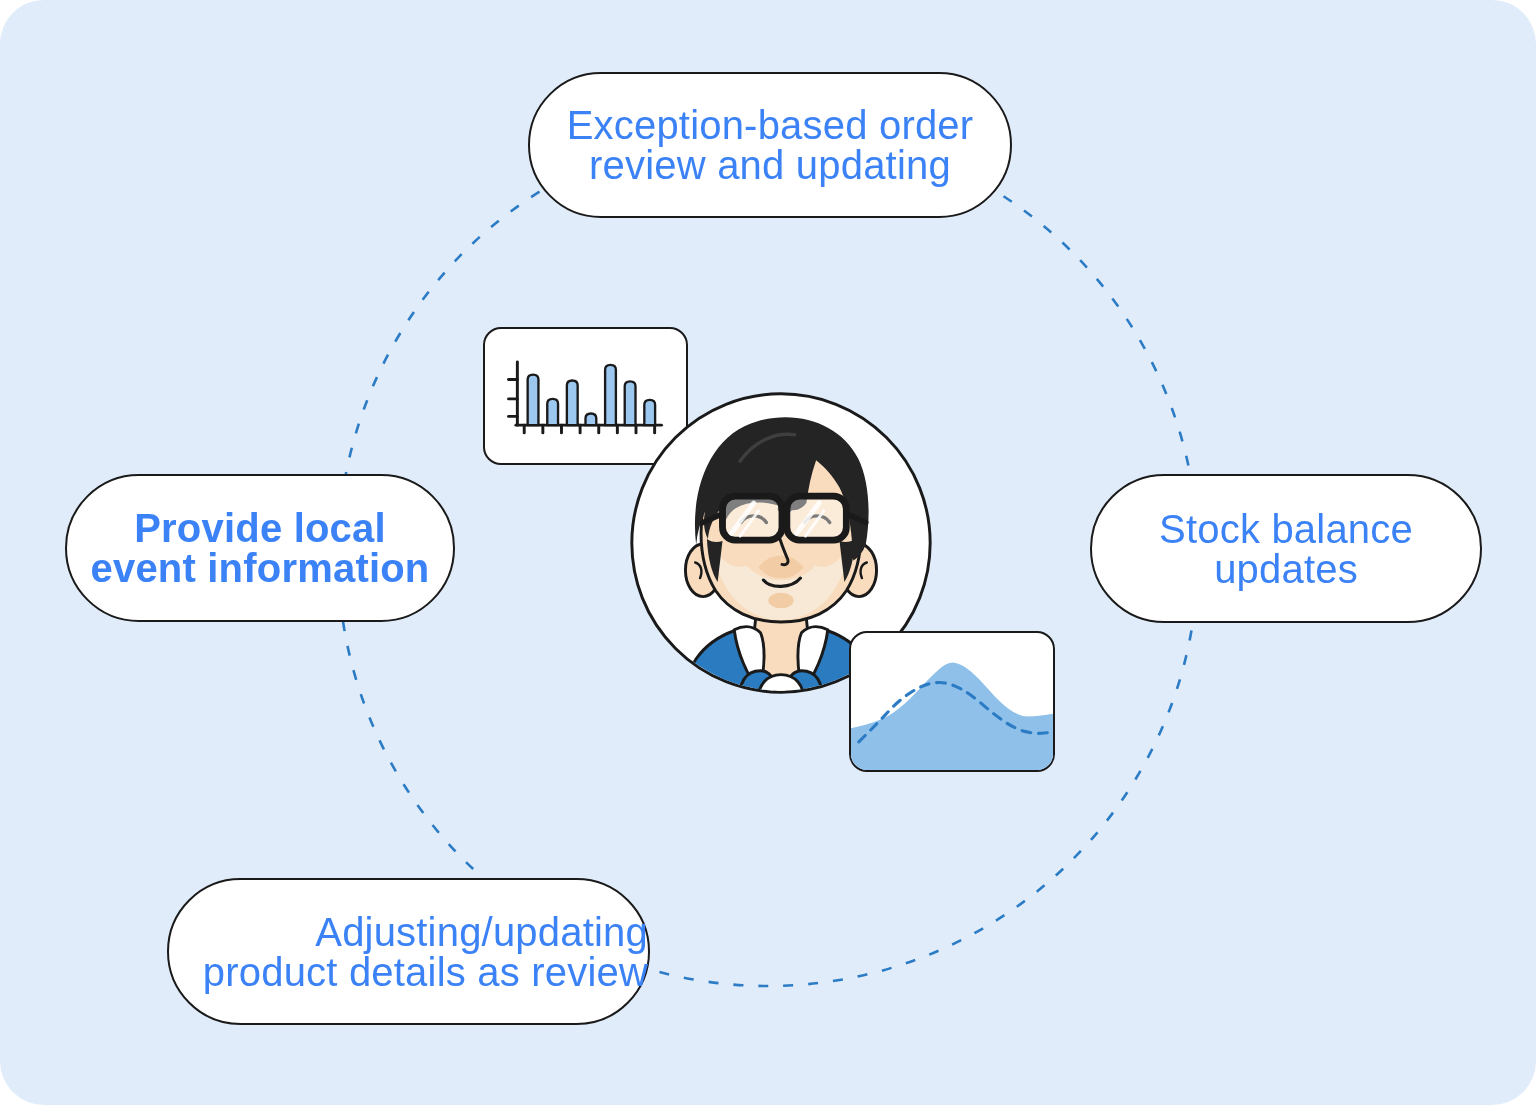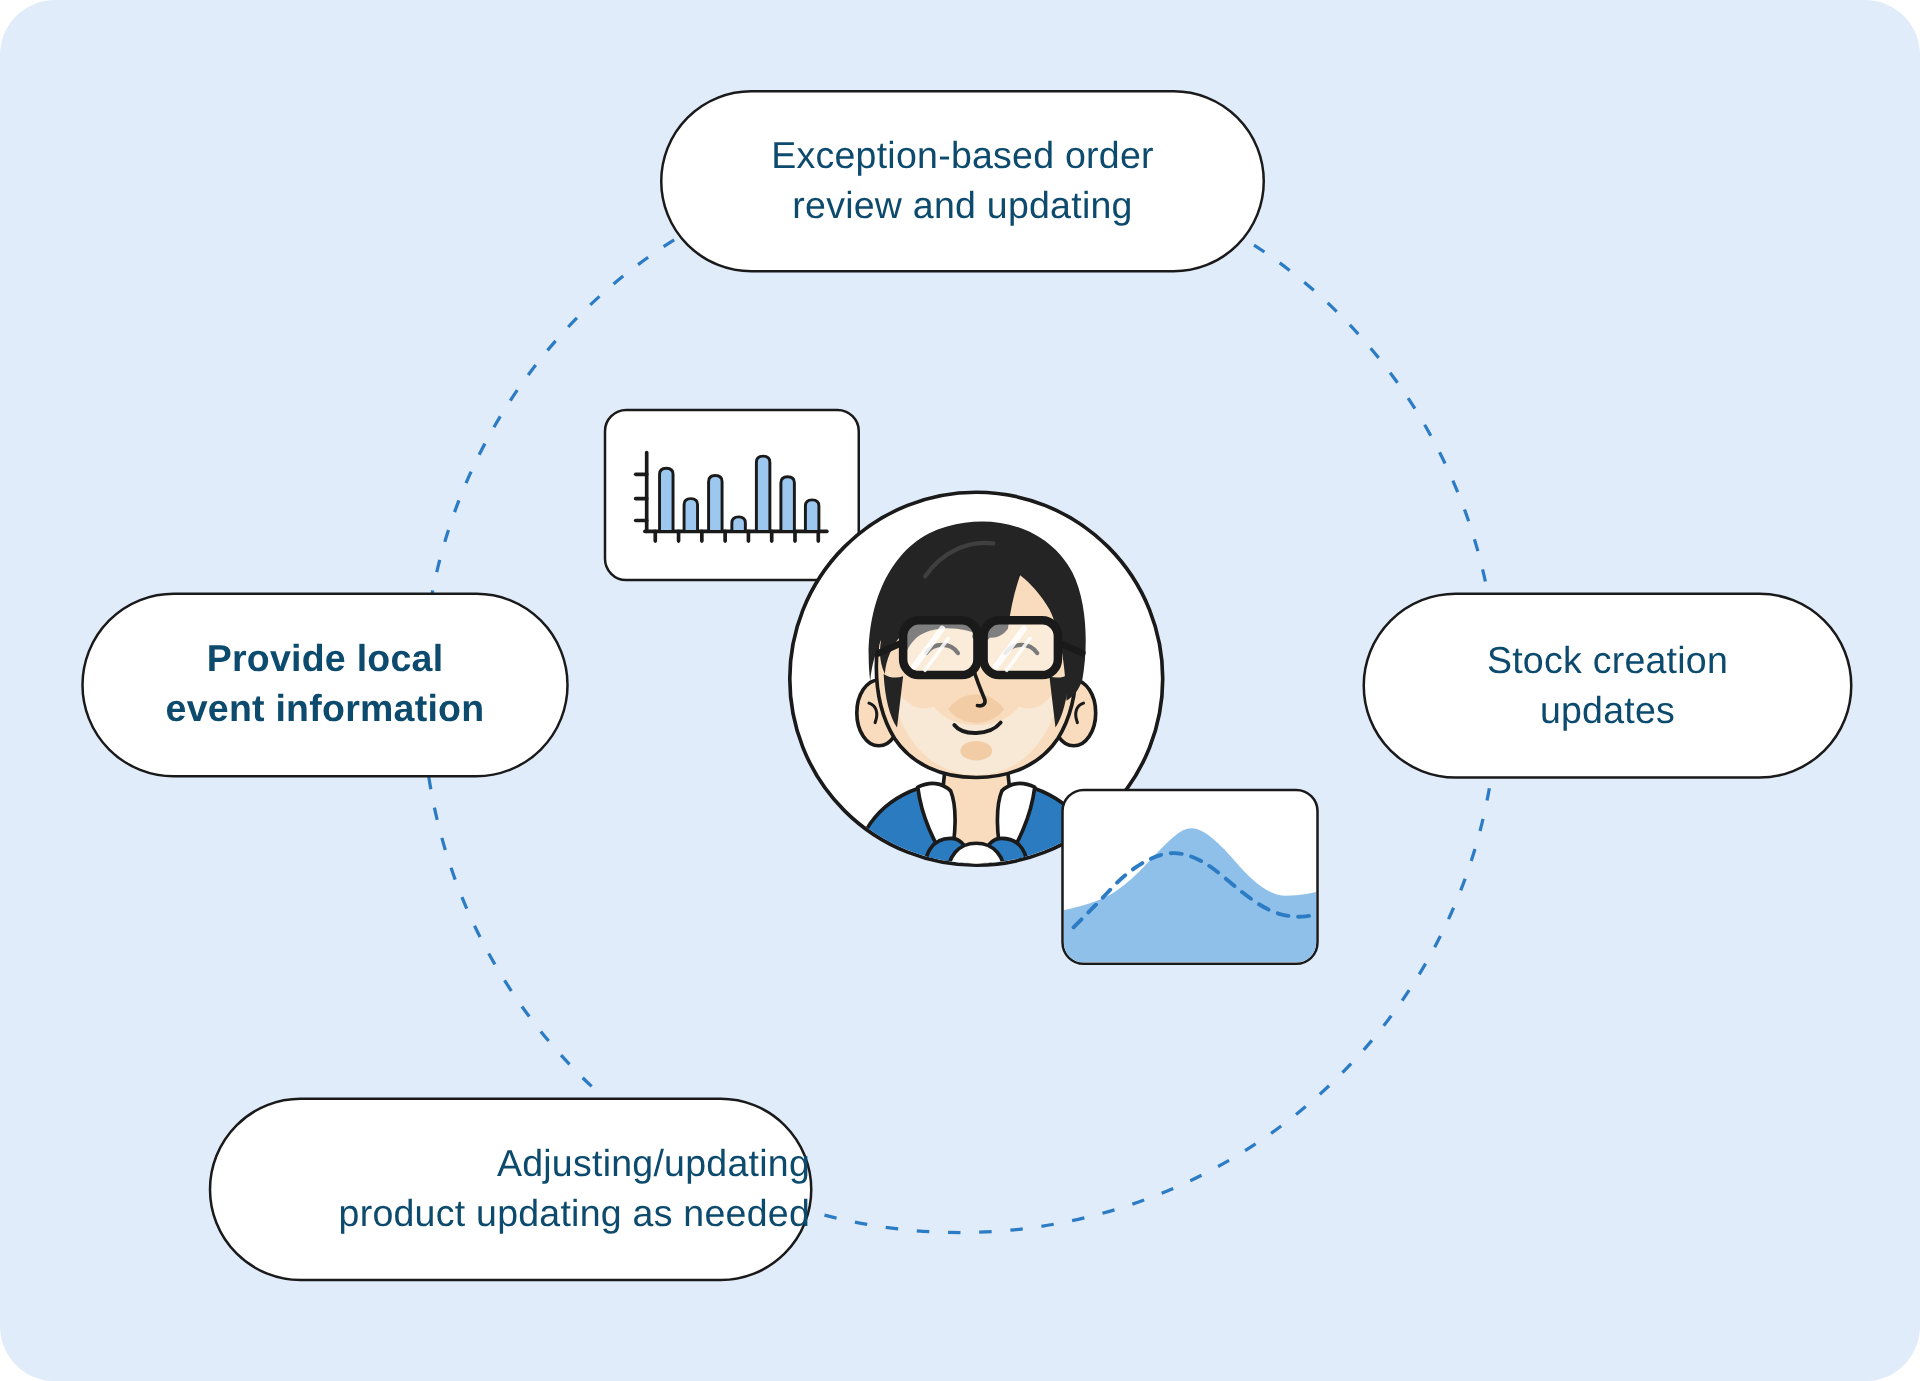--- a/index.html
+++ b/index.html
@@ -15,21 +15,21 @@
   }
   .bar-card{left:483px;top:327px;width:205px;height:138px;z-index:2;}
   .area-card{left:849px;top:631px;width:206px;height:141px;z-index:4;}
   .card svg{position:absolute;left:0;top:0;width:100%;height:100%;}
   .avatar{position:absolute;left:625px;top:387px;width:312px;height:312px;z-index:3;}
   .avatar svg{width:100%;height:100%;display:block;}
   .pill{
     position:absolute;z-index:5;background:#ffffff;border:2.5px solid #1a1a1a;
     border-radius:80px;box-sizing:border-box;
     display:flex;flex-direction:column;align-items:center;justify-content:center;
-    text-align:center;color:#0c4a6e;font-size:30px;line-height:40px;
+    text-align:center;color:#3b82f6;font-size:40px;line-height:40px;
     letter-spacing:0.2px;font-weight:400;
   }
   .pill span{display:block;}
   .pill-top{left:528px;top:72px;width:484px;height:146px;}
   .pill-left{left:65px;top:474px;width:390px;height:148px;font-weight:bold;}
   .pill-right{left:1090px;top:474px;width:392px;height:149px;}
   .pill-bl{left:167px;top:878px;width:483px;height:147px;align-items:flex-end;}
   .pill-br{left:885px;top:878px;width:488px;height:147px;}
 </style>
 </head>
@@ -141,21 +141,21 @@
 
   <div class="pill pill-top">
     <span>Exception-based order</span>
     <span>review and updating</span>
   </div>
   <div class="pill pill-left">
     <span>Provide local</span>
     <span>event information</span>
   </div>
   <div class="pill pill-right">
-    <span>Stock creation</span>
+    <span>Stock balance</span>
     <span>updates</span>
   </div>
   <div class="pill pill-bl">
     <span>Adjusting/updating</span>
-    <span>product updating as needed</span>
+    <span>product details as review</span>
   </div>
 
 </div>
 
 </body></html>

